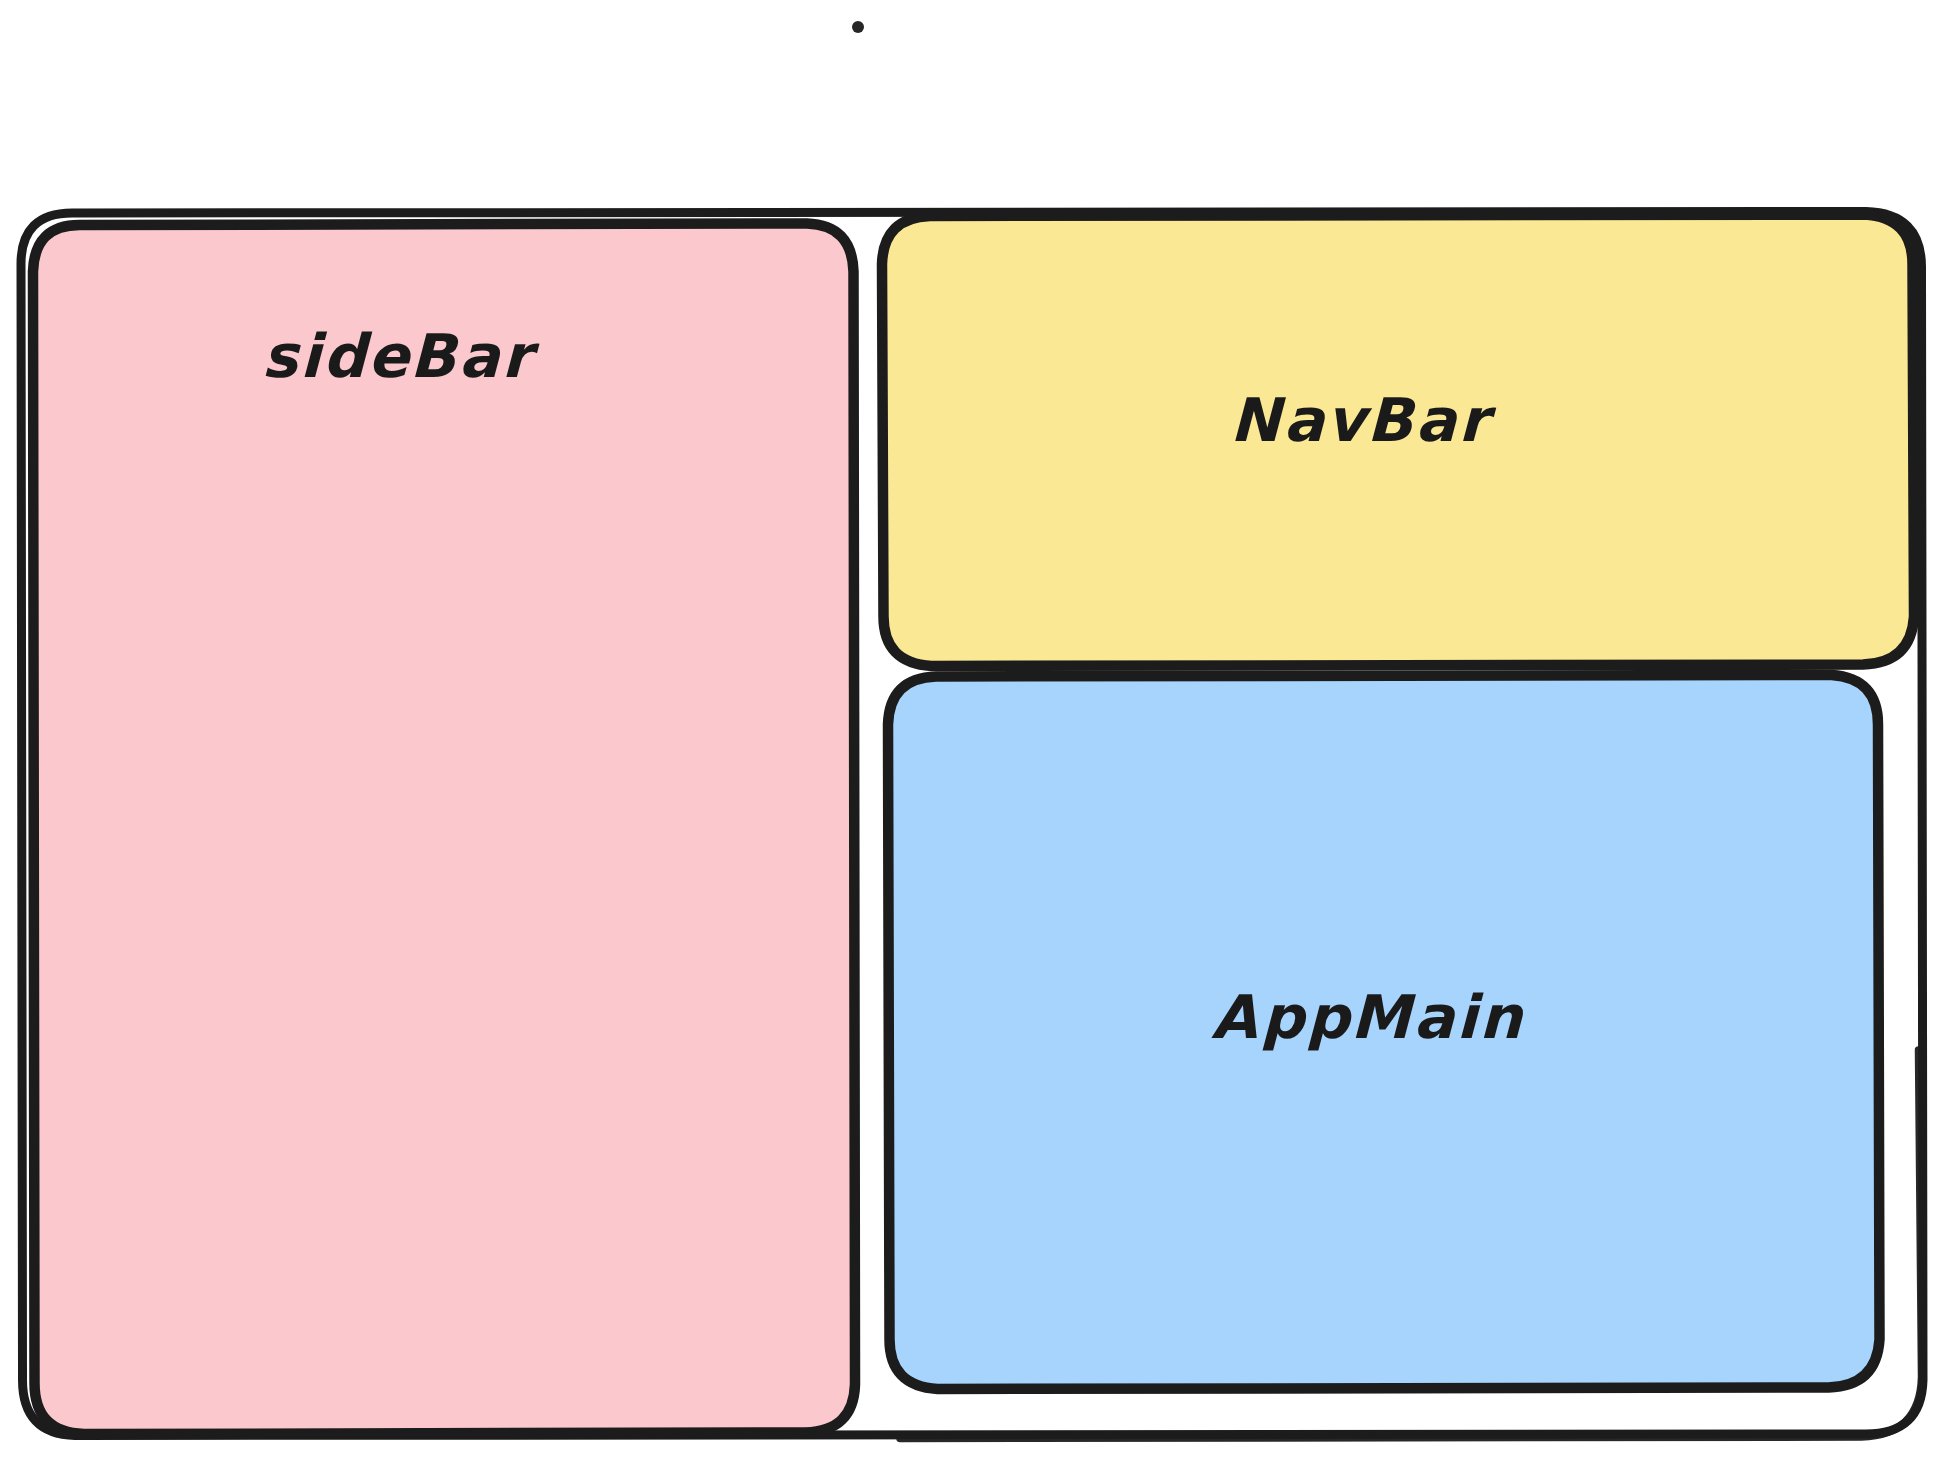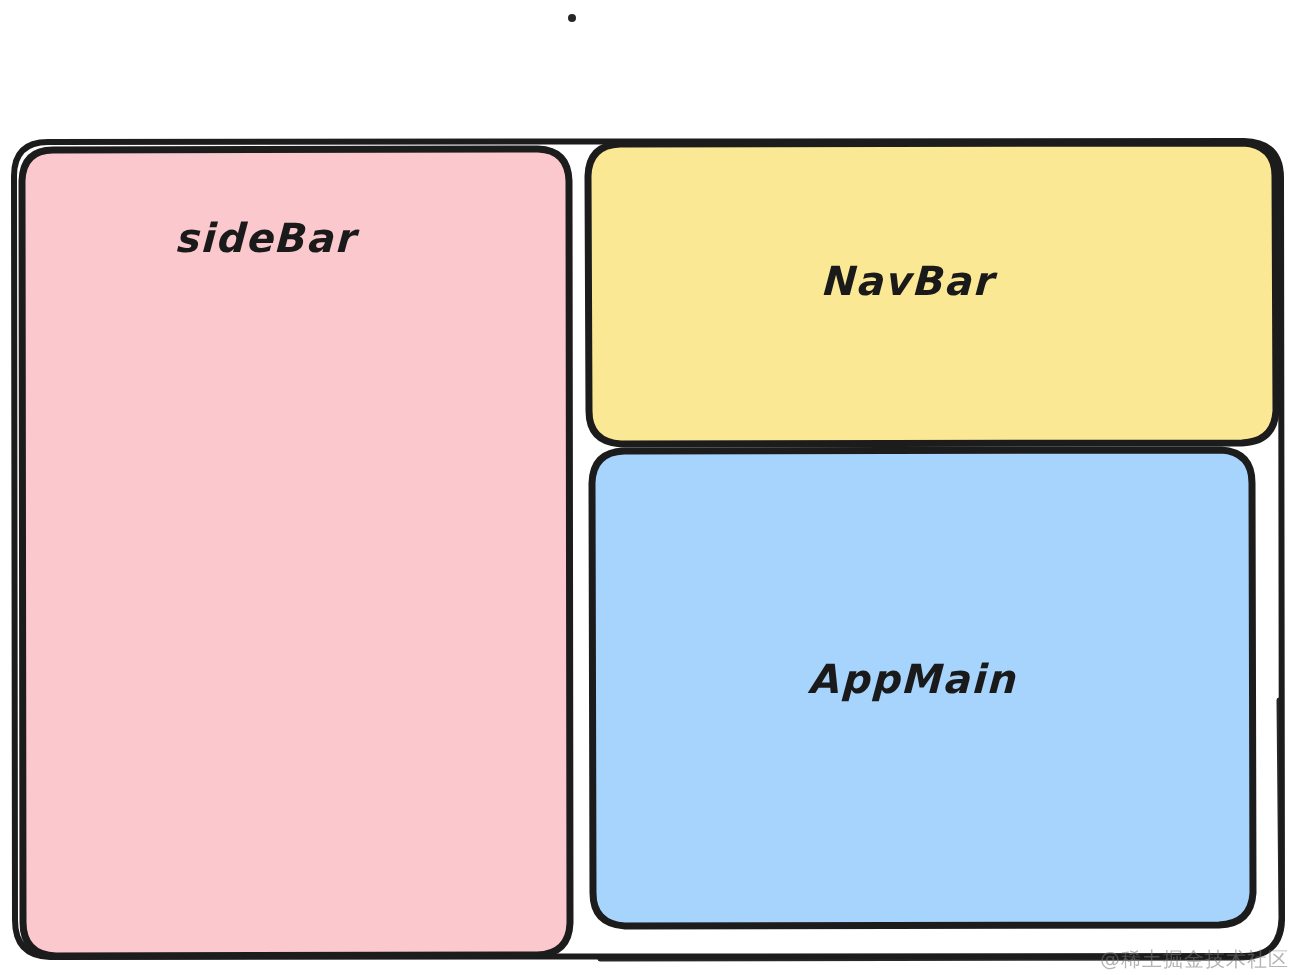--- a/index.html
+++ b/index.html
@@ -132,15 +132,14 @@
   </svg>
 
   <div id="top-dot"></div>
 
   <div class="box-label" id="sidebar-label">sideBar</div>
 
   <div class="box-label" id="navbar-label">NavBar</div>
 
   <div class="box-label" id="appmain-label">AppMain</div>
 
-  <div id="watermark">@稀土掘金技术社区</div>
 
 </div>
 
 </body></html>

